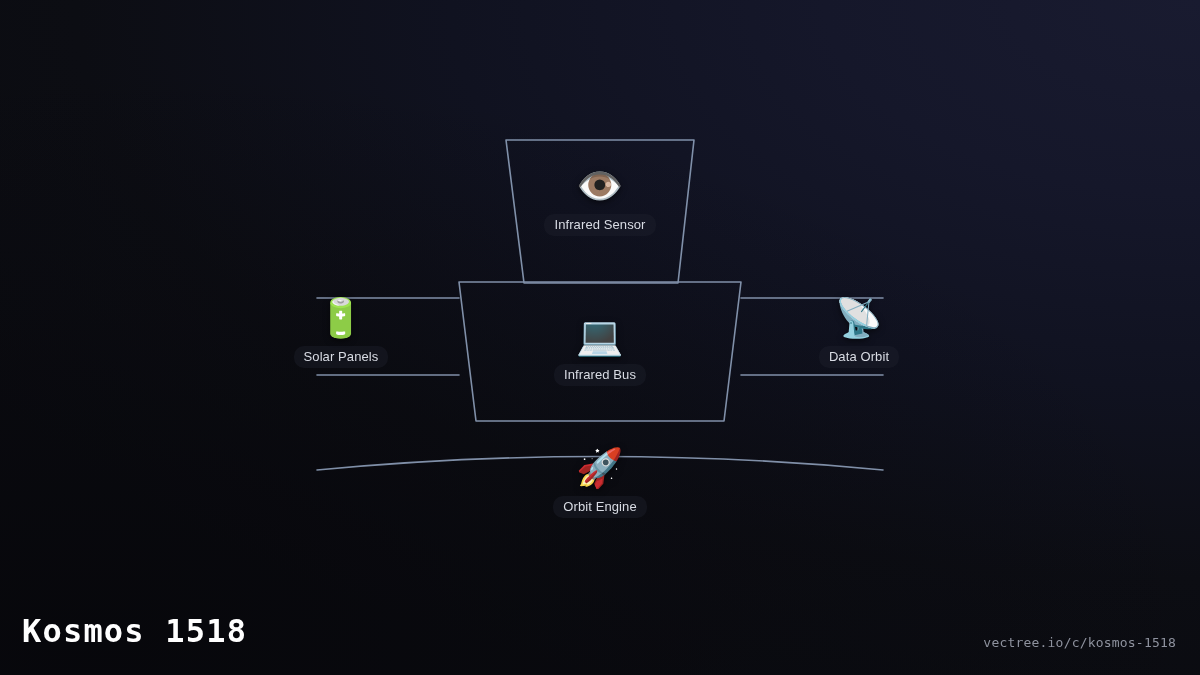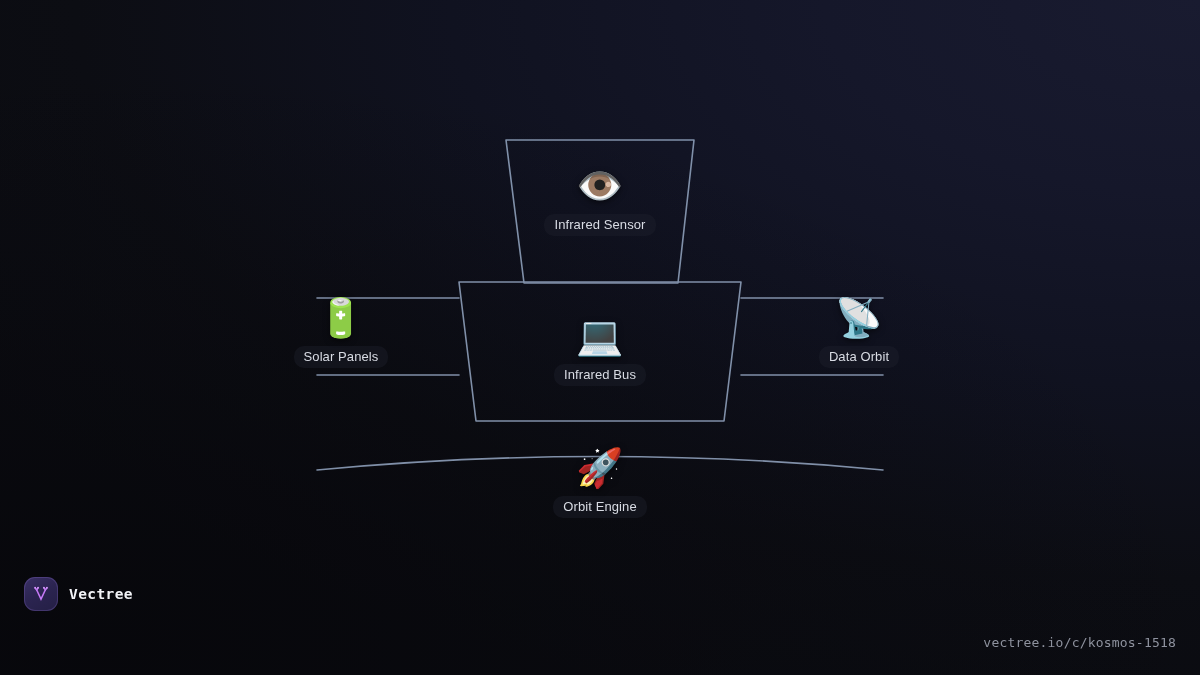--- a/index.html
+++ b/index.html
@@ -180,39 +180,20 @@
 
     <div class="node" style="left:600px; top:482px;">
       <span class="node-emoji">🚀</span>
       <span class="node-label">Orbit Engine</span>
     </div>
 
   </div>
 
   <div id="footer">
 
-    <div id="brand-row">
-      <div id="brand-logo">
-        <svg width="22" height="22" viewBox="0 0 24 24" aria-hidden="true">
-          <g stroke="#c479f5" stroke-width="1.7" stroke-linecap="round" fill="none">
-            <path d="M7.2 7.4 L12 17.6 L16.8 7.4"></path>
-            <path d="M7.2 7.4 L5.6 5.4"></path>
-            <path d="M7.2 7.4 L8.7 5.4"></path>
-            <path d="M16.8 7.4 L15.3 5.4"></path>
-            <path d="M16.8 7.4 L18.4 5.4"></path>
-          </g>
-          <g fill="#d79bff">
-            <circle cx="5.6" cy="5.1" r="0.95"></circle>
-            <circle cx="8.8" cy="5.1" r="0.95"></circle>
-            <circle cx="15.2" cy="5.1" r="0.95"></circle>
-            <circle cx="18.5" cy="5.1" r="0.95"></circle>
-          </g>
-        </svg>
-      </div>
-      <span id="brand-name">Vectree</span>
-    </div>
 
+    <div id="title">Kosmos 1518</div>
 
     <div id="url">vectree.io/c/kosmos-1518</div>
 
   </div>
 
 </div>
 
 </body></html>

